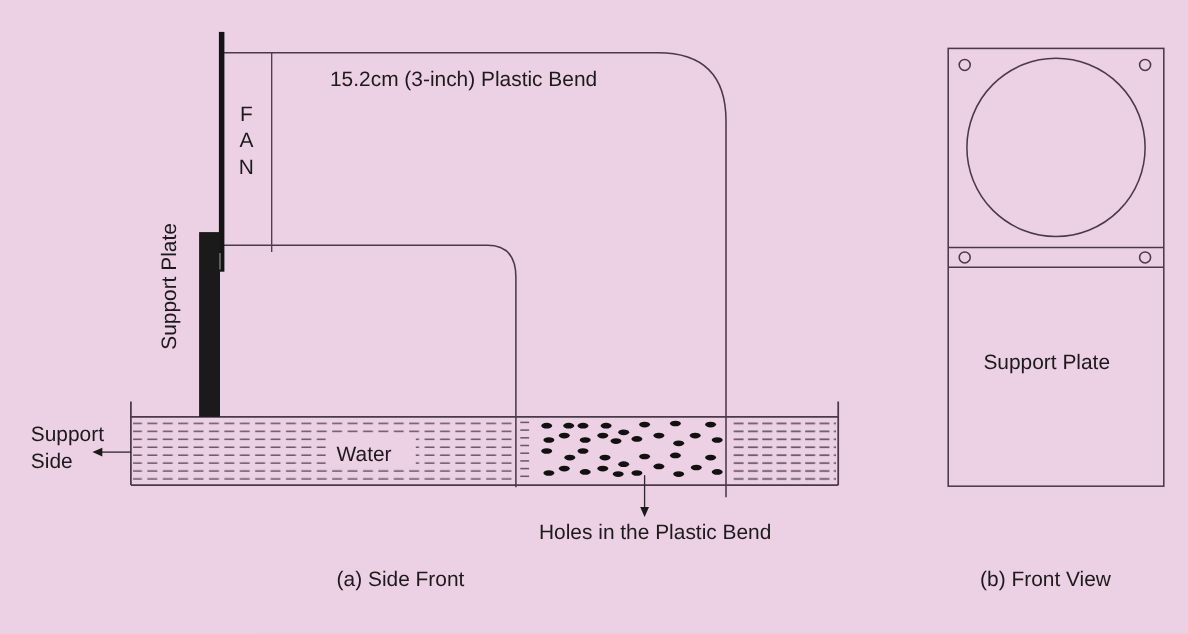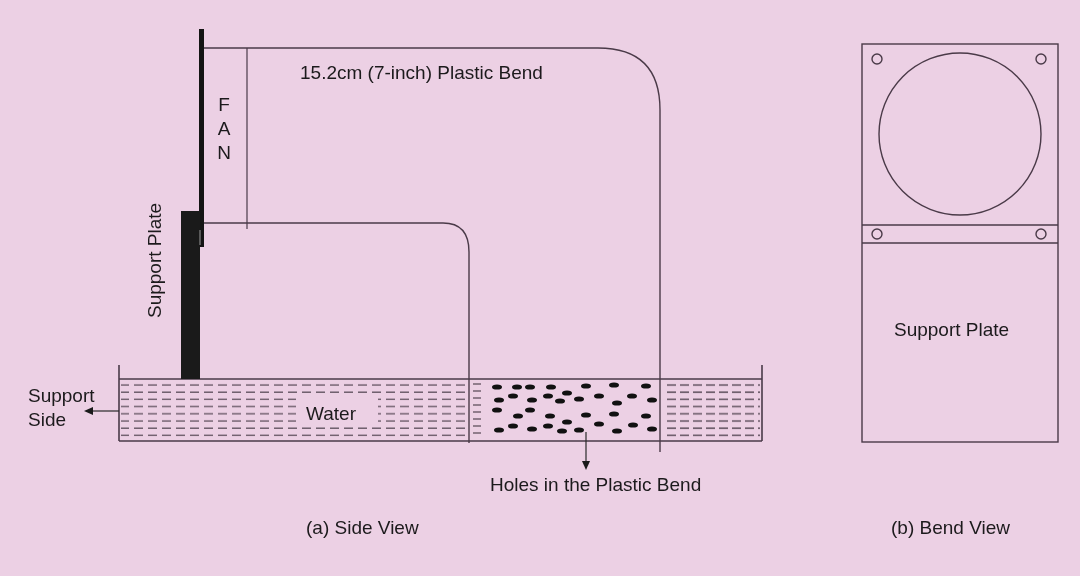--- a/index.html
+++ b/index.html
@@ -118,32 +118,32 @@
     <line x1="862" y1="225" x2="1058" y2="225"></line>
     <line x1="862" y1="243" x2="1058" y2="243"></line>
     <circle cx="960" cy="134" r="81"></circle>
     <circle cx="877" cy="59" r="5"></circle>
     <circle cx="1041" cy="59" r="5"></circle>
     <circle cx="877" cy="234" r="5"></circle>
     <circle cx="1041" cy="234" r="5"></circle>
   </g>
 </svg>
 
-<div class="lbl" style="left:300px; top:63px;">15.2cm (7-inch) Plastic Bend</div>
+<div class="lbl" style="left:300px; top:63px;">15.2cm (3-inch) Plastic Bend</div>
 
 <div class="fan-lbl" style="left:214px; top:93px;">F</div>
 <div class="fan-lbl" style="left:214px; top:117px;">A</div>
 <div class="fan-lbl" style="left:214px; top:141px;">N</div>
 
 <div class="lbl rot" style="left:145px; top:318px;">Support Plate</div>
 
 <div class="lbl" style="left:28px; top:386px;">Support</div>
 <div class="lbl" style="left:28px; top:410px;">Side</div>
 
 <div class="water-bg" style="left:296px; top:398px; width:82px; height:28px;"></div>
 <div class="lbl" style="left:306px; top:404px;">Water</div>
 
 <div class="lbl" style="left:490px; top:475px;">Holes in the Plastic Bend</div>
 
-<div class="lbl" style="left:306px; top:518px;">(a) Side View</div>
+<div class="lbl" style="left:306px; top:518px;">(a) Side Front</div>
 
 <div class="lbl" style="left:894px; top:320px;">Support Plate</div>
-<div class="lbl" style="left:891px; top:518px;">(b) Bend View</div>
+<div class="lbl" style="left:891px; top:518px;">(b) Front View</div>
 
 </body></html>

